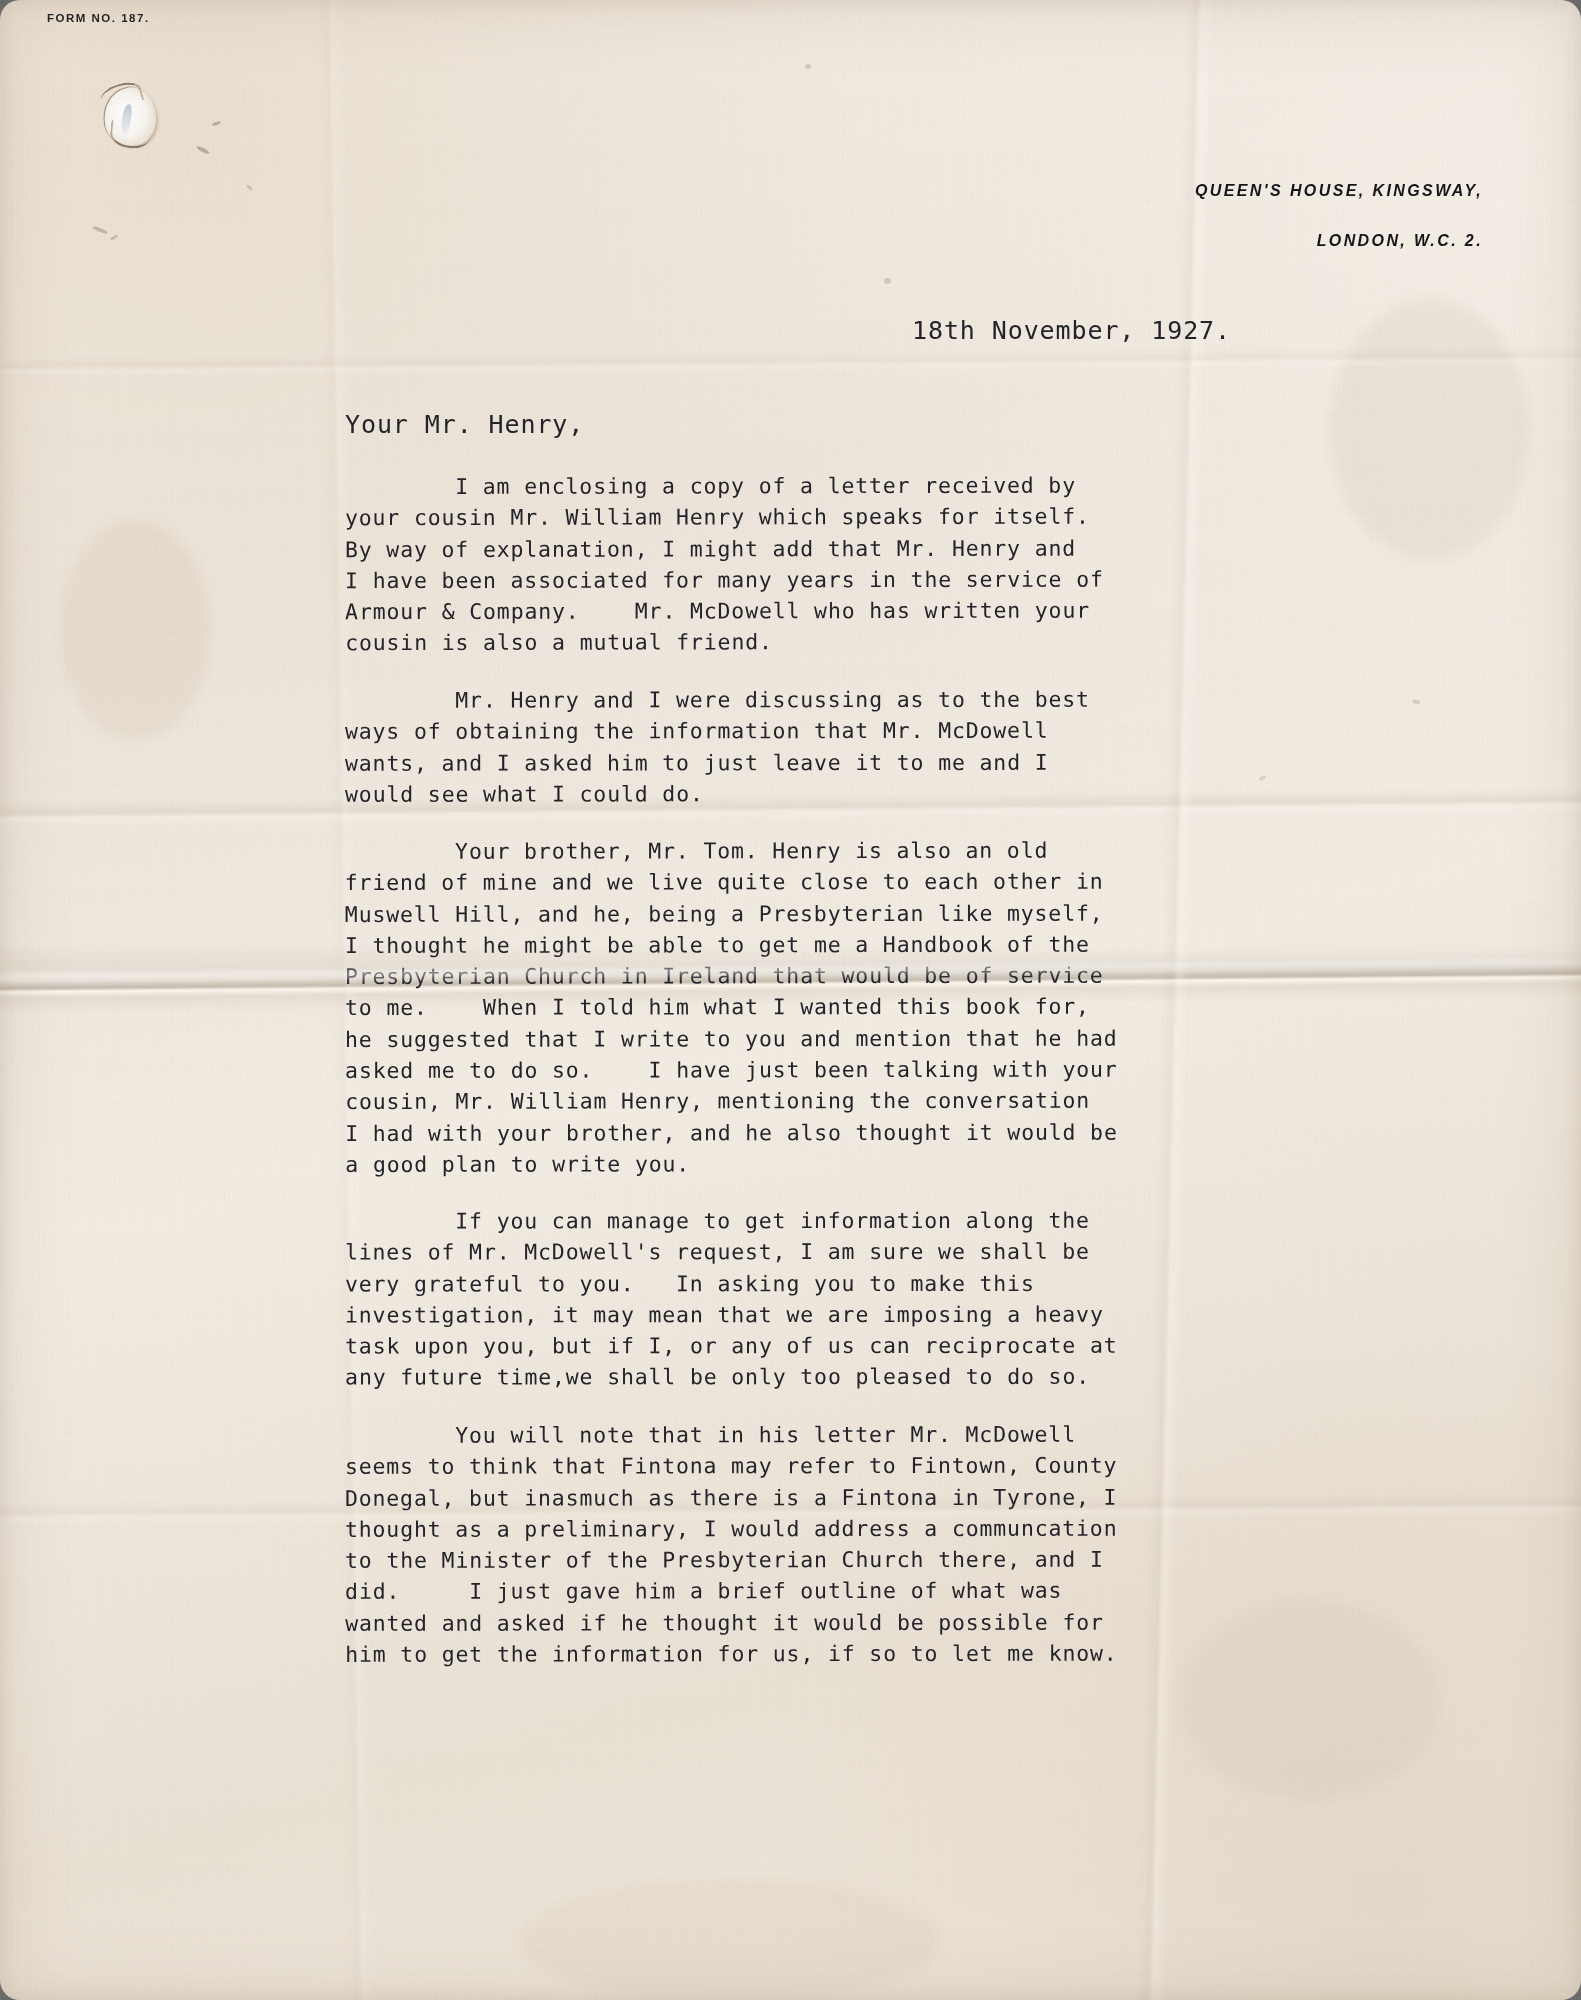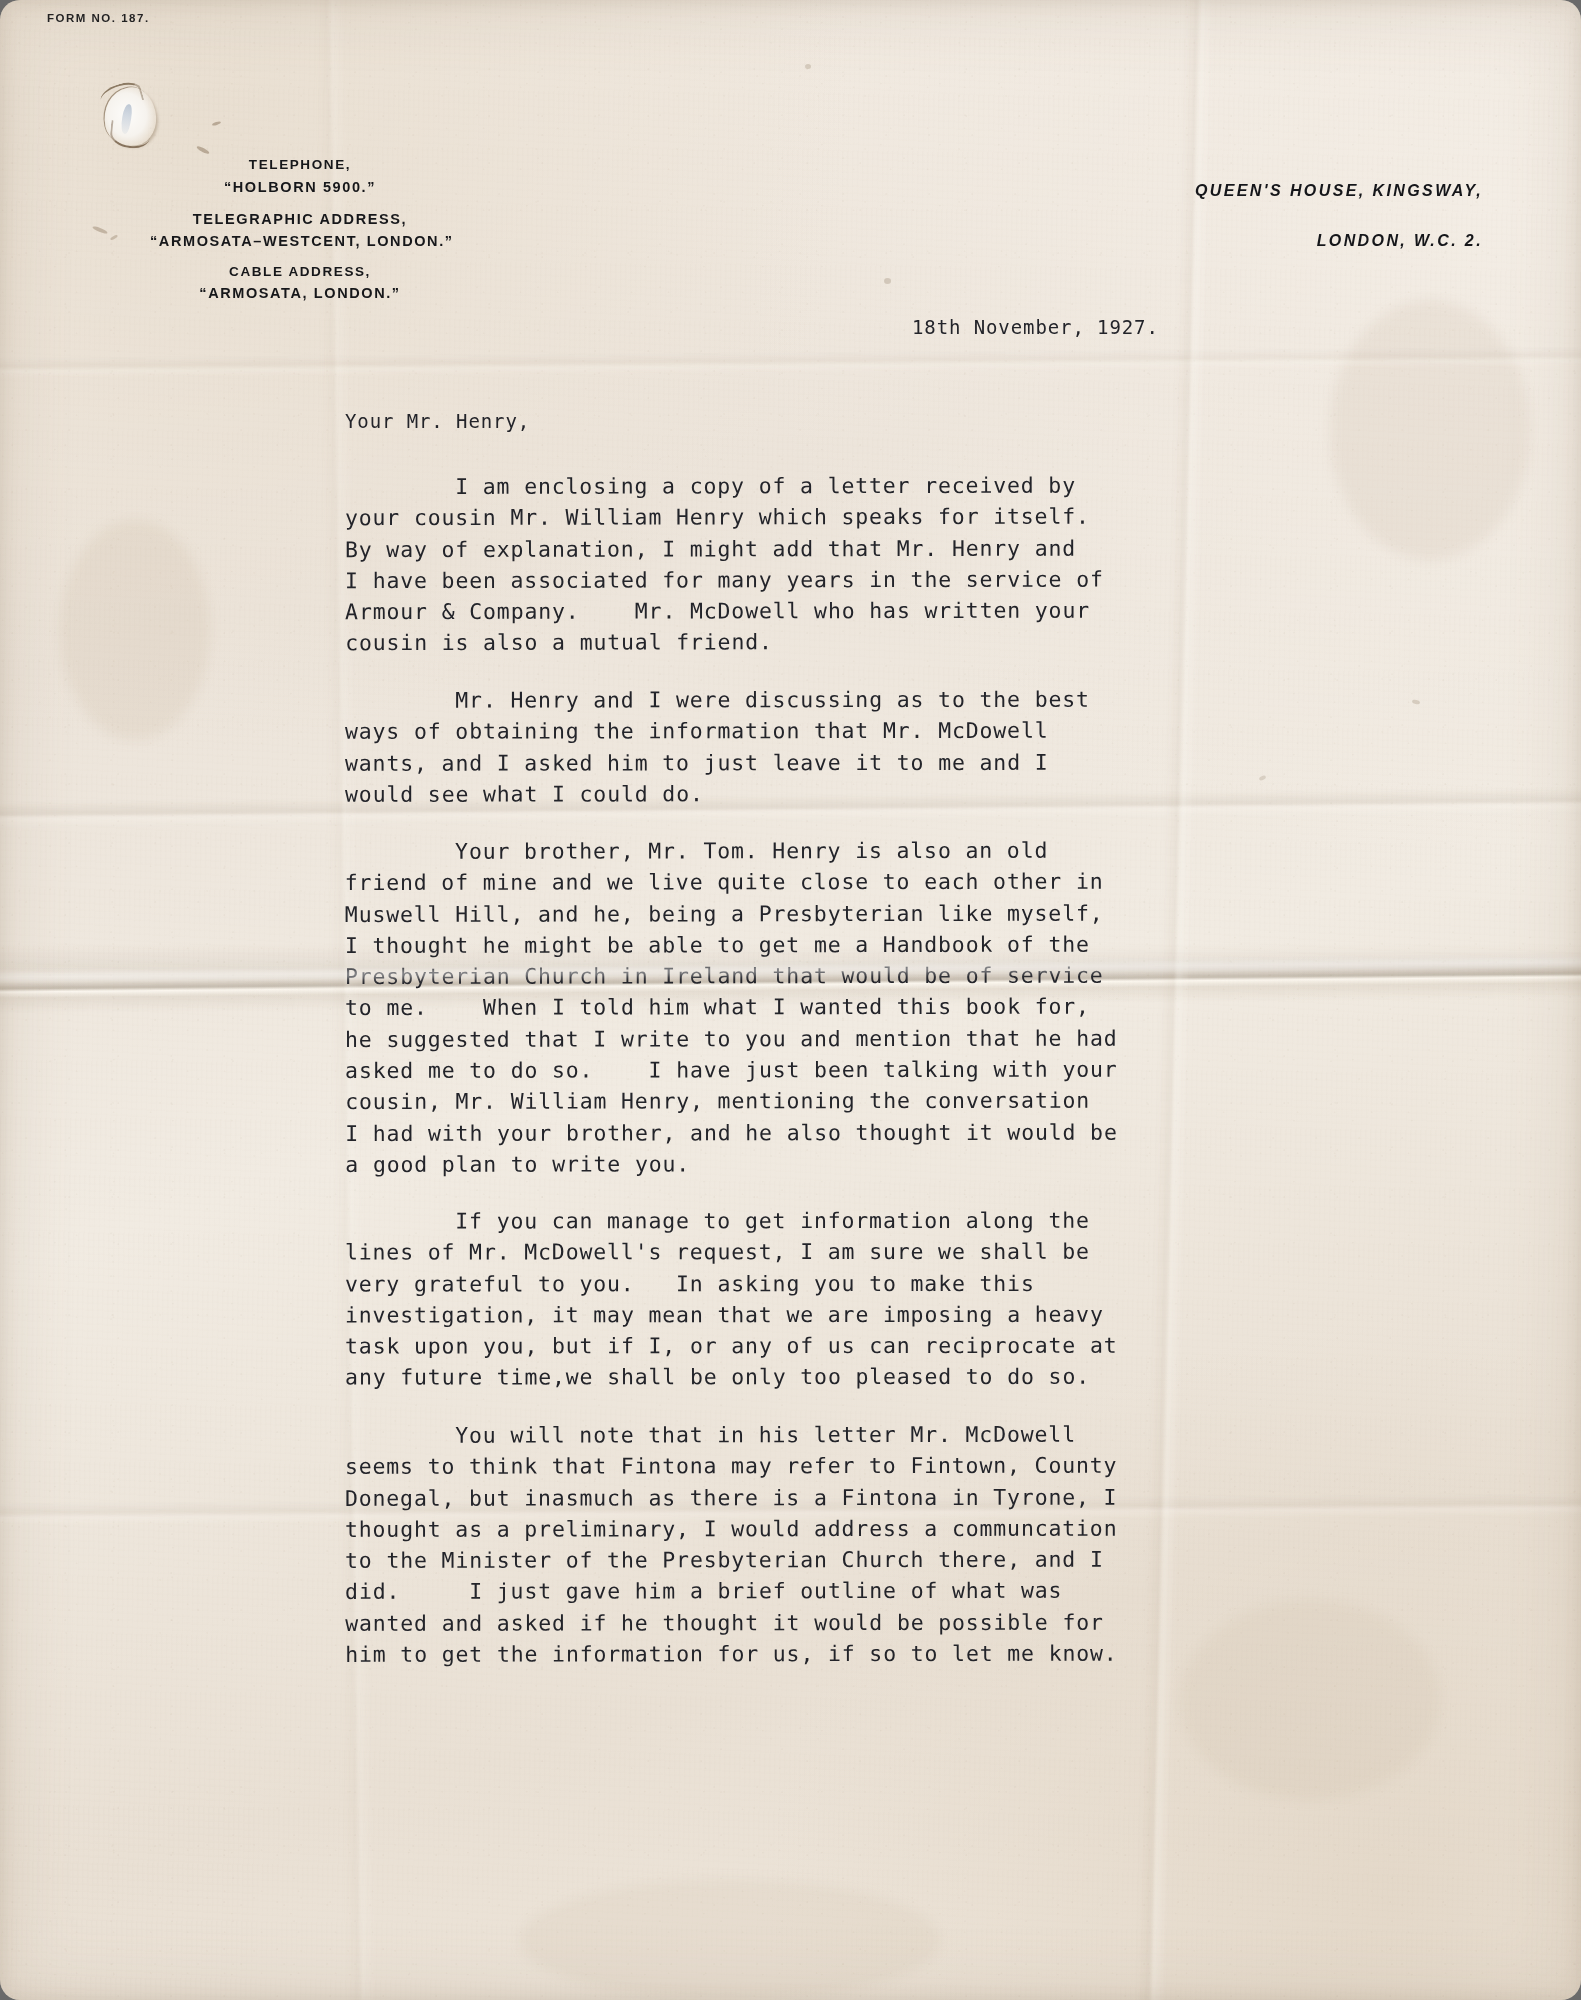--- a/index.html
+++ b/index.html
@@ -236,21 +236,21 @@
   .letterhead-right .addr2 {
     margin-top: 32px;
     letter-spacing: 2.4px;
   }
 
   
   .typed {
     position: absolute;
     color: #23242a;
     font-family: "DejaVu Sans Mono", "Liberation Mono", monospace;
-    font-size: 19px;
+    font-size: 25px;
     letter-spacing: 0.9px;
     white-space: pre;
     line-height: 1;
   }
 
   .date-line {
     left: 912px;
     top: 318px;
   }
 
@@ -350,30 +350,20 @@
   <div class="scuff s1"></div>
   <div class="scuff s2"></div>
   <div class="scuff s3"></div>
   <div class="scuff s4"></div>
   <div class="scuff s5"></div>
   <div class="scuff s6"></div>
   <div class="scuff s7"></div>
   <div class="scuff s8"></div>
   <div class="scuff s9"></div>
 
-  <div class="letterhead-left">
-    <div class="lh-line">TELEPHONE,</div>
-    <div class="lh-line lh-big">“HOLBORN 5900.”</div>
-    <div class="lh-gap"></div>
-    <div class="lh-line lh-big">TELEGRAPHIC ADDRESS,</div>
-    <div class="lh-line lh-big">“ARMOSATA–WESTCENT, LONDON.”</div>
-    <div class="lh-gap"></div>
-    <div class="lh-line">CABLE ADDRESS,</div>
-    <div class="lh-line lh-big">“ARMOSATA, LONDON.”</div>
-  </div>
 
   <div class="letterhead-right">
     <div>QUEEN'S HOUSE, KINGSWAY,</div>
     <div class="addr2">LONDON, W.C. 2.</div>
   </div>
 
   <div class="typed date-line">18th November, 1927.</div>
 
   <div class="typed salutation">Your Mr. Henry,</div>
 

